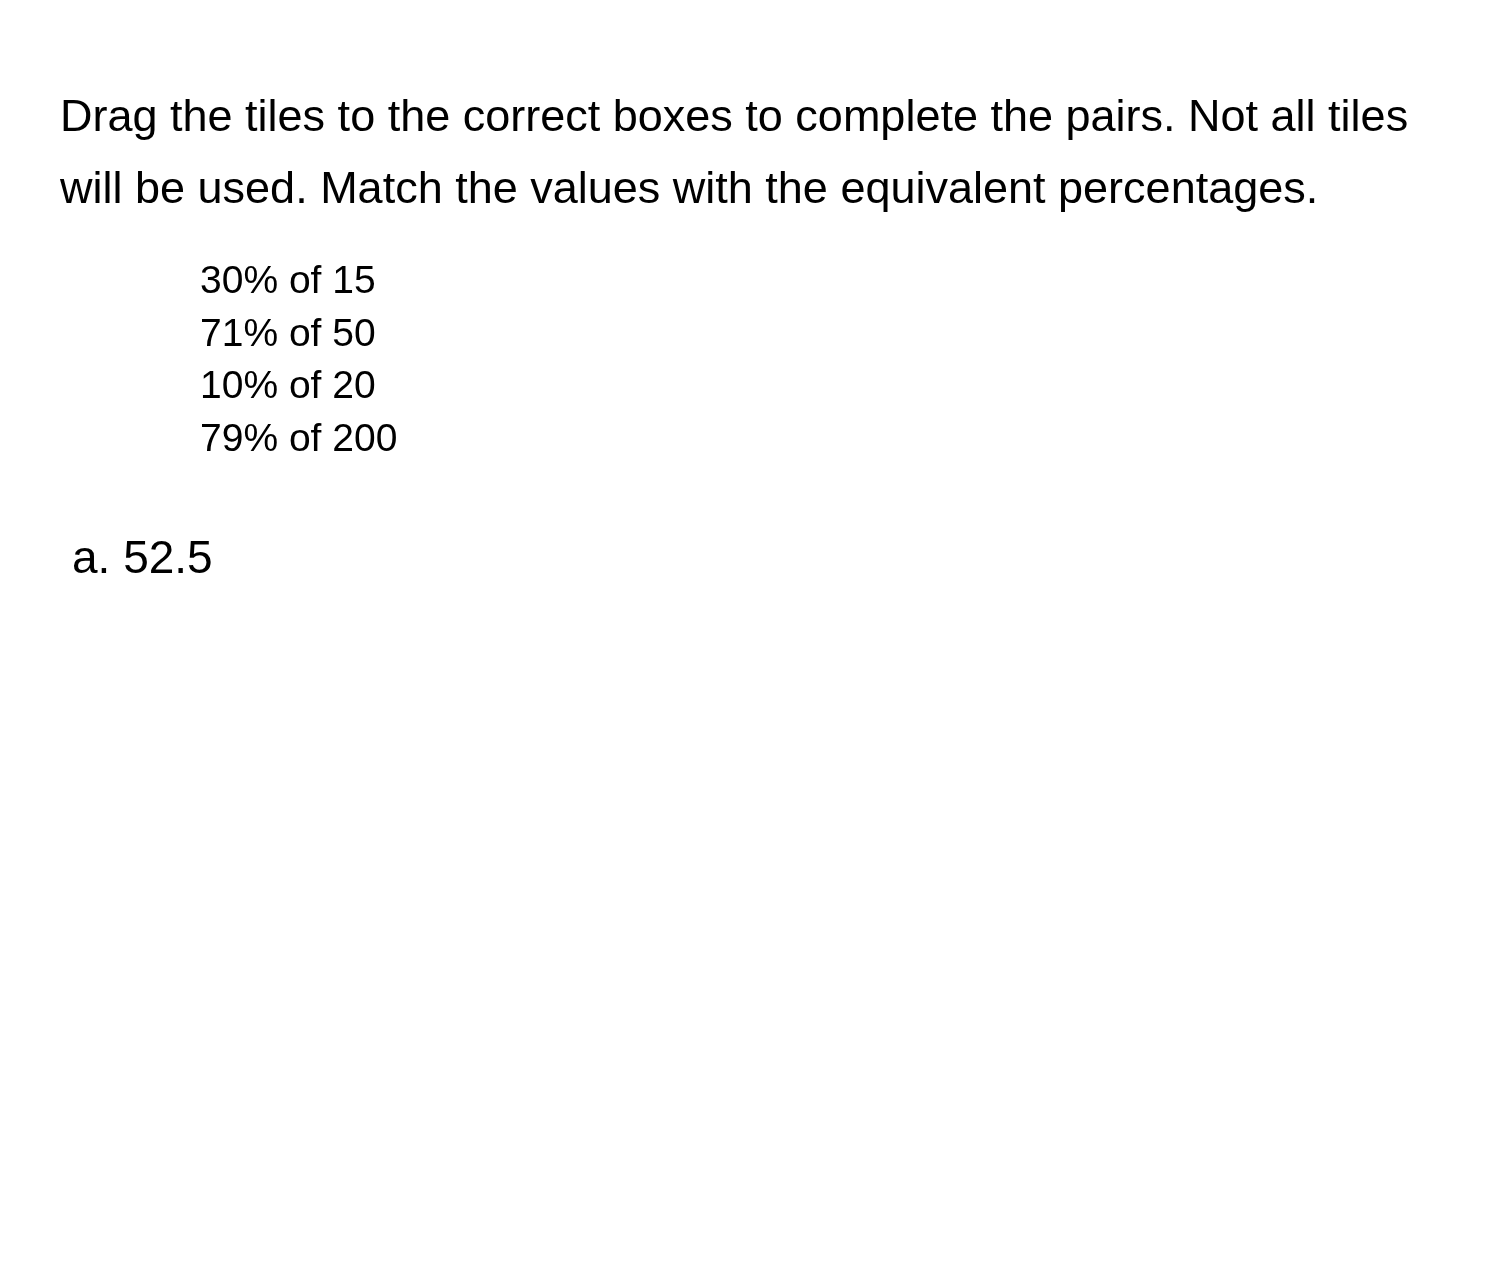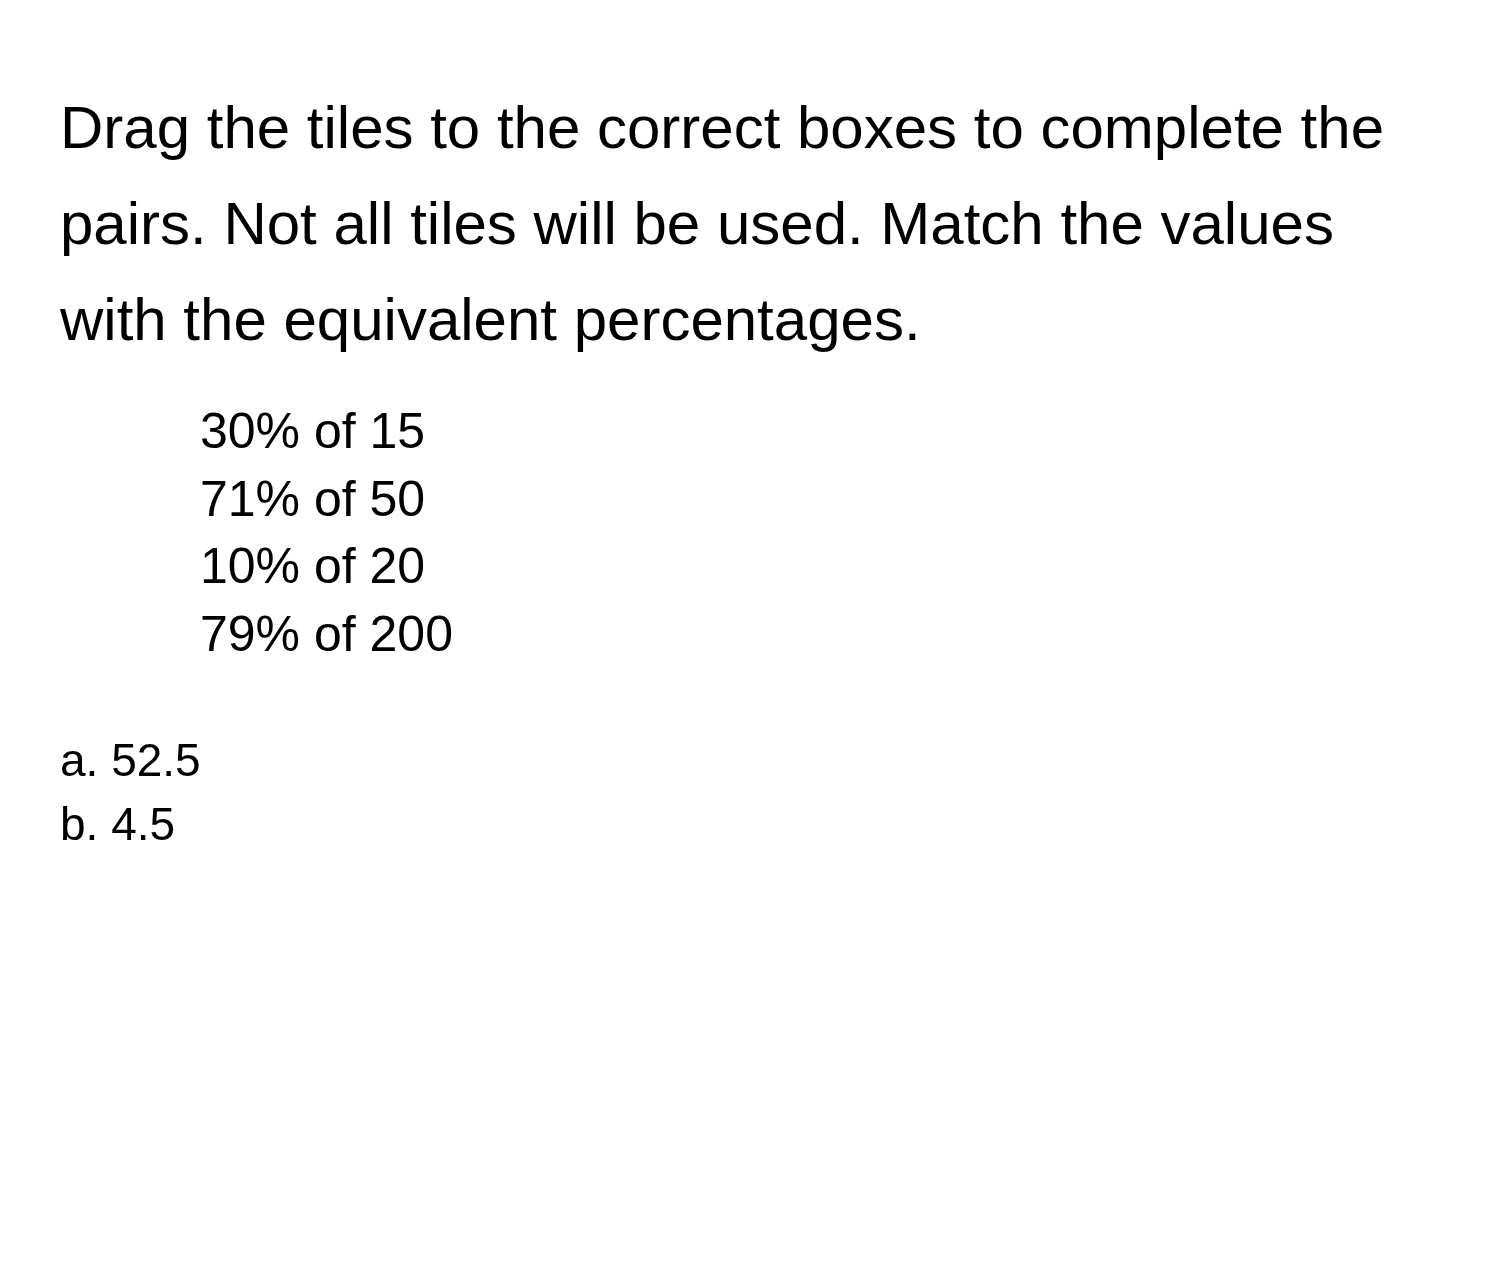--- a/index.html
+++ b/index.html
@@ -11,39 +11,39 @@
     body {
       font-family: -apple-system, BlinkMacSystemFont, "Segoe UI", Helvetica, Arial, sans-serif;
       background: #ffffff;
       width: 1500px;
       height: 1272px;
       padding: 80px 60px;
       color: #000000;
     }
     
     .question-text {
-      font-size: 60px;
+      font-size: 45px;
       line-height: 1.6;
       margin-bottom: 30px;
       font-weight: 400;
     }
     
     .percentage-list {
       margin-left: 140px;
       margin-bottom: 60px;
     }
     
     .percentage-item {
-      font-size: 50px;
+      font-size: 39px;
       line-height: 1.35;
       font-weight: 400;
     }
     
     .answer-list {
-      margin-left: 0;
+      margin-left: 12px;
     }
     
     .answer-item {
       font-size: 46px;
       line-height: 1.4;
       font-weight: 400;
     }
   </style>
 </head>
 <body>
@@ -55,17 +55,13 @@
   <div class="percentage-item">71% of 50</div>
   <div class="percentage-item">10% of 20</div>
   <div class="percentage-item">79% of 200</div>
 </div>
 
 <div class="answer-list">
   <div class="answer-item">
     <span>a.</span>
     <span>52.5</span>
   </div>
-  <div class="answer-item">
-    <span>b.</span>
-    <span>4.5</span>
-  </div>
 </div>
 
 </body></html>

